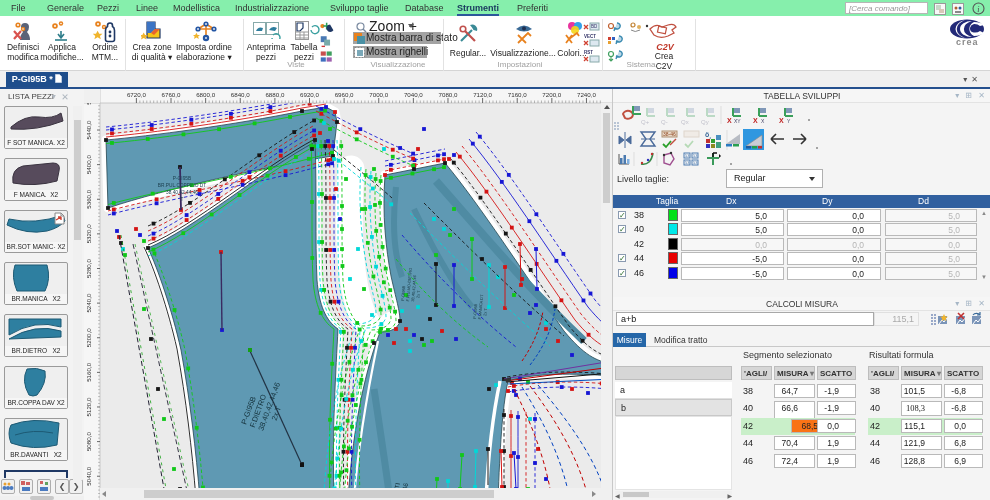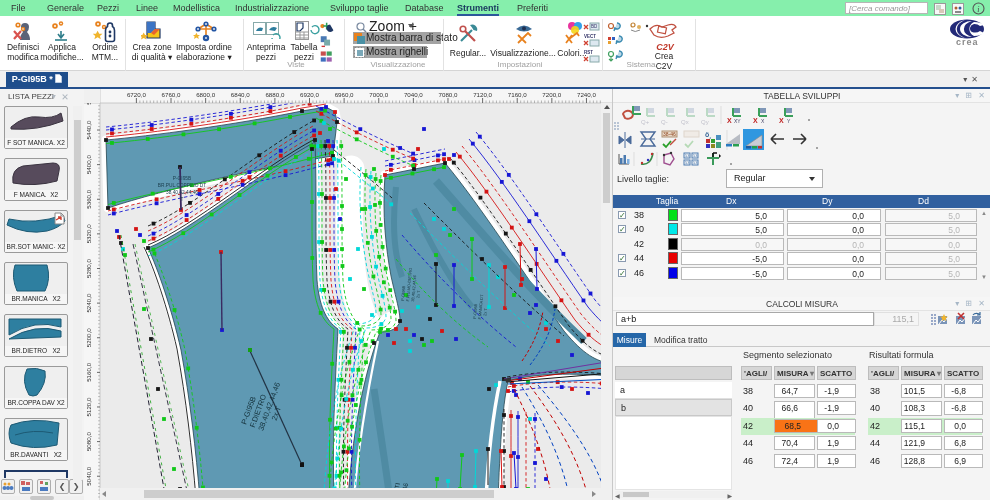--- a/index.html
+++ b/index.html
@@ -1398,33 +1398,33 @@
         <div class="abs" style="left:2px;top:310px;width:117px;height:17px;border:1px solid #c8c8c8;font-size:9px;color:#222;line-height:16px;padding-left:5px;background:#e3e3e3">b</div>
         <div class="abs" style="left:2px;top:327px;width:117px;height:74px;background:#fff;border:1px solid #e4e4e4"></div>
         <div class="abs" style="left:130px;top:297px;font-size:9px;color:#222">38</div>
         <div class="num" style="left:161px;top:295px;width:41px;height:14px;line-height:13px;">64,7</div>
         <div class="num" style="left:204px;top:295px;width:39px;height:14px;line-height:13px">-1,9</div>
         <div class="abs" style="left:130px;top:314.4px;font-size:9px;color:#222">40</div>
         <div class="num" style="left:161px;top:312.4px;width:41px;height:26px;line-height:13px;">66,6</div>
         <div class="num" style="left:204px;top:312.4px;width:39px;height:14px;line-height:13px">-1,9</div>
         <div class="abs" style="left:128px;top:328.8px;width:114px;height:17px;background:#c9efc9"></div>
         <div class="abs" style="left:130px;top:331.8px;font-size:9px;color:#222">42</div>
-        <div class="num" style="left:161px;top:329.8px;width:44px;height:14px;line-height:13px;background:#f97316;">68,5</div>
+        <div class="num" style="left:178px;top:329.8px;width:44px;height:14px;line-height:13px;background:#f97316;">68,5</div>
         <div class="num" style="left:204px;top:329.8px;width:39px;height:14px;line-height:13px">0,0</div>
         <div class="abs" style="left:130px;top:349.2px;font-size:9px;color:#222">44</div>
         <div class="num" style="left:161px;top:347.2px;width:41px;height:14px;line-height:13px;">70,4</div>
         <div class="num" style="left:204px;top:347.2px;width:39px;height:14px;line-height:13px">1,9</div>
         <div class="abs" style="left:130px;top:366.6px;font-size:9px;color:#222">46</div>
         <div class="num" style="left:161px;top:364.6px;width:41px;height:14px;line-height:13px;">72,4</div>
         <div class="num" style="left:204px;top:364.6px;width:39px;height:14px;line-height:13px">1,9</div>
         <div class="abs" style="left:257px;top:297px;font-size:9px;color:#222">38</div>
         <div class="num" style="left:288px;top:295px;width:41px;height:14px;line-height:13px;">101,5</div>
         <div class="num" style="left:331px;top:295px;width:39px;height:14px;line-height:13px">-6,8</div>
         <div class="abs" style="left:257px;top:314.4px;font-size:9px;color:#222">40</div>
-        <div class="num" style="left:288px;top:312.4px;width:41px;height:15px;line-height:13px;">108,3</div>
+        <div class="num" style="left:288px;top:312.4px;width:41px;height:15px;line-height:13px;font-family:Liberation Serif, serif;">108,3</div>
         <div class="num" style="left:331px;top:312.4px;width:39px;height:14px;line-height:13px">-6,8</div>
         <div class="abs" style="left:255px;top:328.8px;width:114px;height:17px;background:#c9efc9"></div>
         <div class="abs" style="left:257px;top:331.8px;font-size:9px;color:#222">42</div>
         <div class="num" style="left:288px;top:329.8px;width:41px;height:14px;line-height:13px;background:#fff;">115,1</div>
         <div class="num" style="left:331px;top:329.8px;width:39px;height:14px;line-height:13px">0,0</div>
         <div class="abs" style="left:257px;top:349.2px;font-size:9px;color:#222">44</div>
         <div class="num" style="left:288px;top:347.2px;width:41px;height:14px;line-height:13px;">121,9</div>
         <div class="num" style="left:331px;top:347.2px;width:39px;height:14px;line-height:13px">6,8</div>
         <div class="abs" style="left:257px;top:366.6px;font-size:9px;color:#222">46</div>
         <div class="num" style="left:288px;top:364.6px;width:41px;height:14px;line-height:13px;">128,8</div>

